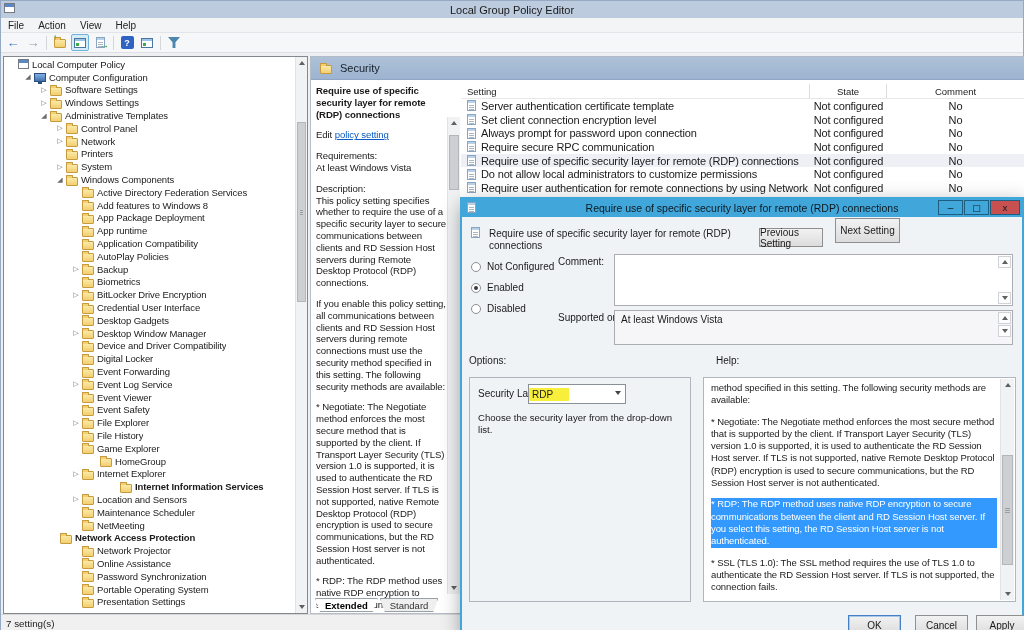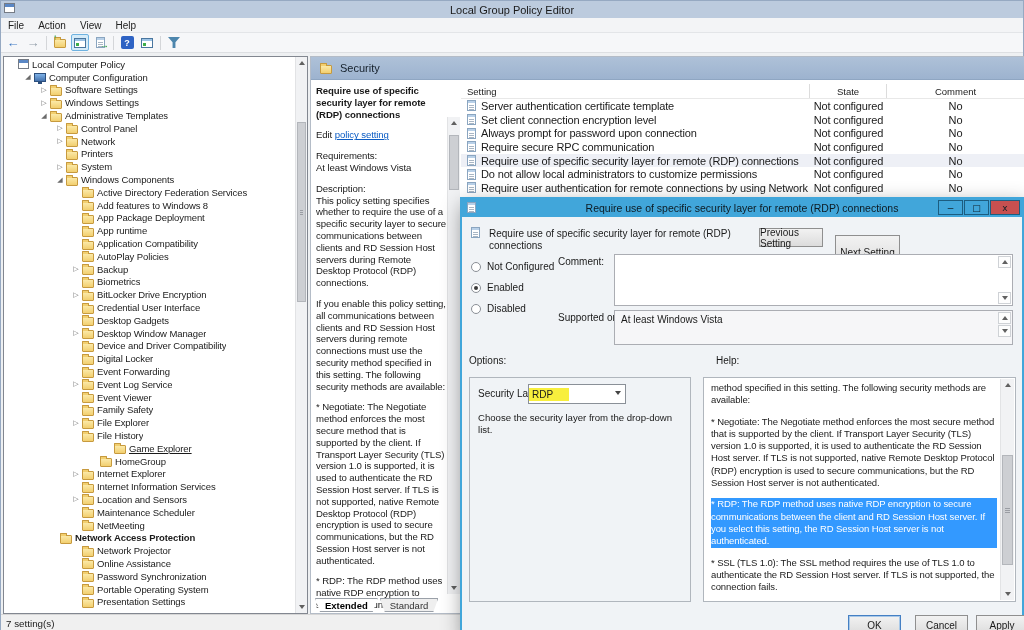--- a/index.html
+++ b/index.html
@@ -111,21 +111,21 @@
   .dlg-titlebar .doc{position:absolute;left:5px;top:3px;}
   .dlg-btns{position:absolute;right:2px;top:1px;display:flex;gap:1px;}
   .dlg-btn{width:25px;height:15px;border:1px solid #1c5d80;display:flex;align-items:center;
     justify-content:center;font-size:9px;color:#102027;background:#41a6da;font-family:"DejaVu Sans",sans-serif;}
   .dlg-close{width:30px;background:#c75050;}
   .dlg-heading{position:absolute;left:27px;top:29px;width:265px;font-size:10px;color:#1a1a1a;line-height:12px;}
   .dlg-head-ico{position:absolute;left:9px;top:28px;}
   .btn{background:linear-gradient(#f2f2f2,#dcdcdc);border:1px solid #8f8f8f;font-size:10px;color:#1a1a1a;
     display:flex;align-items:center;justify-content:center;}
   .btn-prev{position:absolute;left:297px;top:29px;width:64px;height:19px;}
-  .btn-next{position:absolute;left:373px;top:36px;width:65px;height:34px;}
+  .btn-next{position:absolute;left:373px;top:19px;width:65px;height:25px;}
   .radio-row{position:absolute;left:9px;display:flex;align-items:center;gap:6px;font-size:10px;color:#1a1a1a;}
   .radio{width:10px;height:10px;border:1px solid #8a8f96;border-radius:50%;background:#fff;position:relative;flex:none;}
   .radio.checked::after{content:"";position:absolute;left:2px;top:2px;width:4px;height:4px;border-radius:50%;background:#3a3a3a;}
   .dlg-label{position:absolute;font-size:10px;color:#1a1a1a;}
   .comment-box{position:absolute;left:152px;top:55px;width:399px;height:52px;background:#fff;border:1px solid #abadb3;}
   .supported-box{position:absolute;left:152px;top:111px;width:399px;height:35px;background:#f6f6f8;
     border:1px solid #abadb3;font-size:10px;color:#1a1a1a;padding:3px 6px;}
   .spin{position:absolute;width:13px;height:12px;background:#fdfdfd;border:1px solid #cfd2d6;
     display:flex;align-items:center;justify-content:center;}
   .groupbox{position:absolute;top:178px;height:225px;border:1px solid #b0b6bd;}
@@ -323,48 +323,48 @@
           <span class="tree-label">Event Log Service</span>
         </div>
         <div class="tree-row" style="padding-left: 66px;">
           <span class="exp"></span>
           <span class="folder"></span>
           <span class="tree-label">Event Viewer</span>
         </div>
         <div class="tree-row" style="padding-left: 66px;">
           <span class="exp"></span>
           <span class="folder"></span>
-          <span class="tree-label">Family Safety</span>
+          <span class="tree-label">Event Safety</span>
         </div>
         <div class="tree-row" style="padding-left: 66px;">
           <span class="exp">▷</span>
           <span class="folder"></span>
           <span class="tree-label">File Explorer</span>
         </div>
         <div class="tree-row" style="padding-left: 66px;">
           <span class="exp"></span>
           <span class="folder"></span>
           <span class="tree-label">File History</span>
         </div>
-        <div class="tree-row" style="padding-left: 98px; text-decoration: underline;">
+        <div class="tree-row" style="padding-left: 66px;">
           <span class="exp"></span>
           <span class="folder"></span>
           <span class="tree-label">Game Explorer</span>
         </div>
         <div class="tree-row" style="padding-left: 84px;">
           <span class="exp"></span>
           <span class="folder"></span>
           <span class="tree-label">HomeGroup</span>
         </div>
         <div class="tree-row" style="padding-left: 66px;">
           <span class="exp">▷</span>
           <span class="folder"></span>
           <span class="tree-label">Internet Explorer</span>
         </div>
-        <div class="tree-row" style="padding-left: 66px;">
+        <div class="tree-row" style="padding-left: 104px; font-weight: bold;">
           <span class="exp"></span>
           <span class="folder"></span>
           <span class="tree-label">Internet Information Services</span>
         </div>
         <div class="tree-row" style="padding-left: 66px;">
           <span class="exp">▷</span>
           <span class="folder"></span>
           <span class="tree-label">Location and Sensors</span>
         </div>
         <div class="tree-row" style="padding-left: 66px;">

